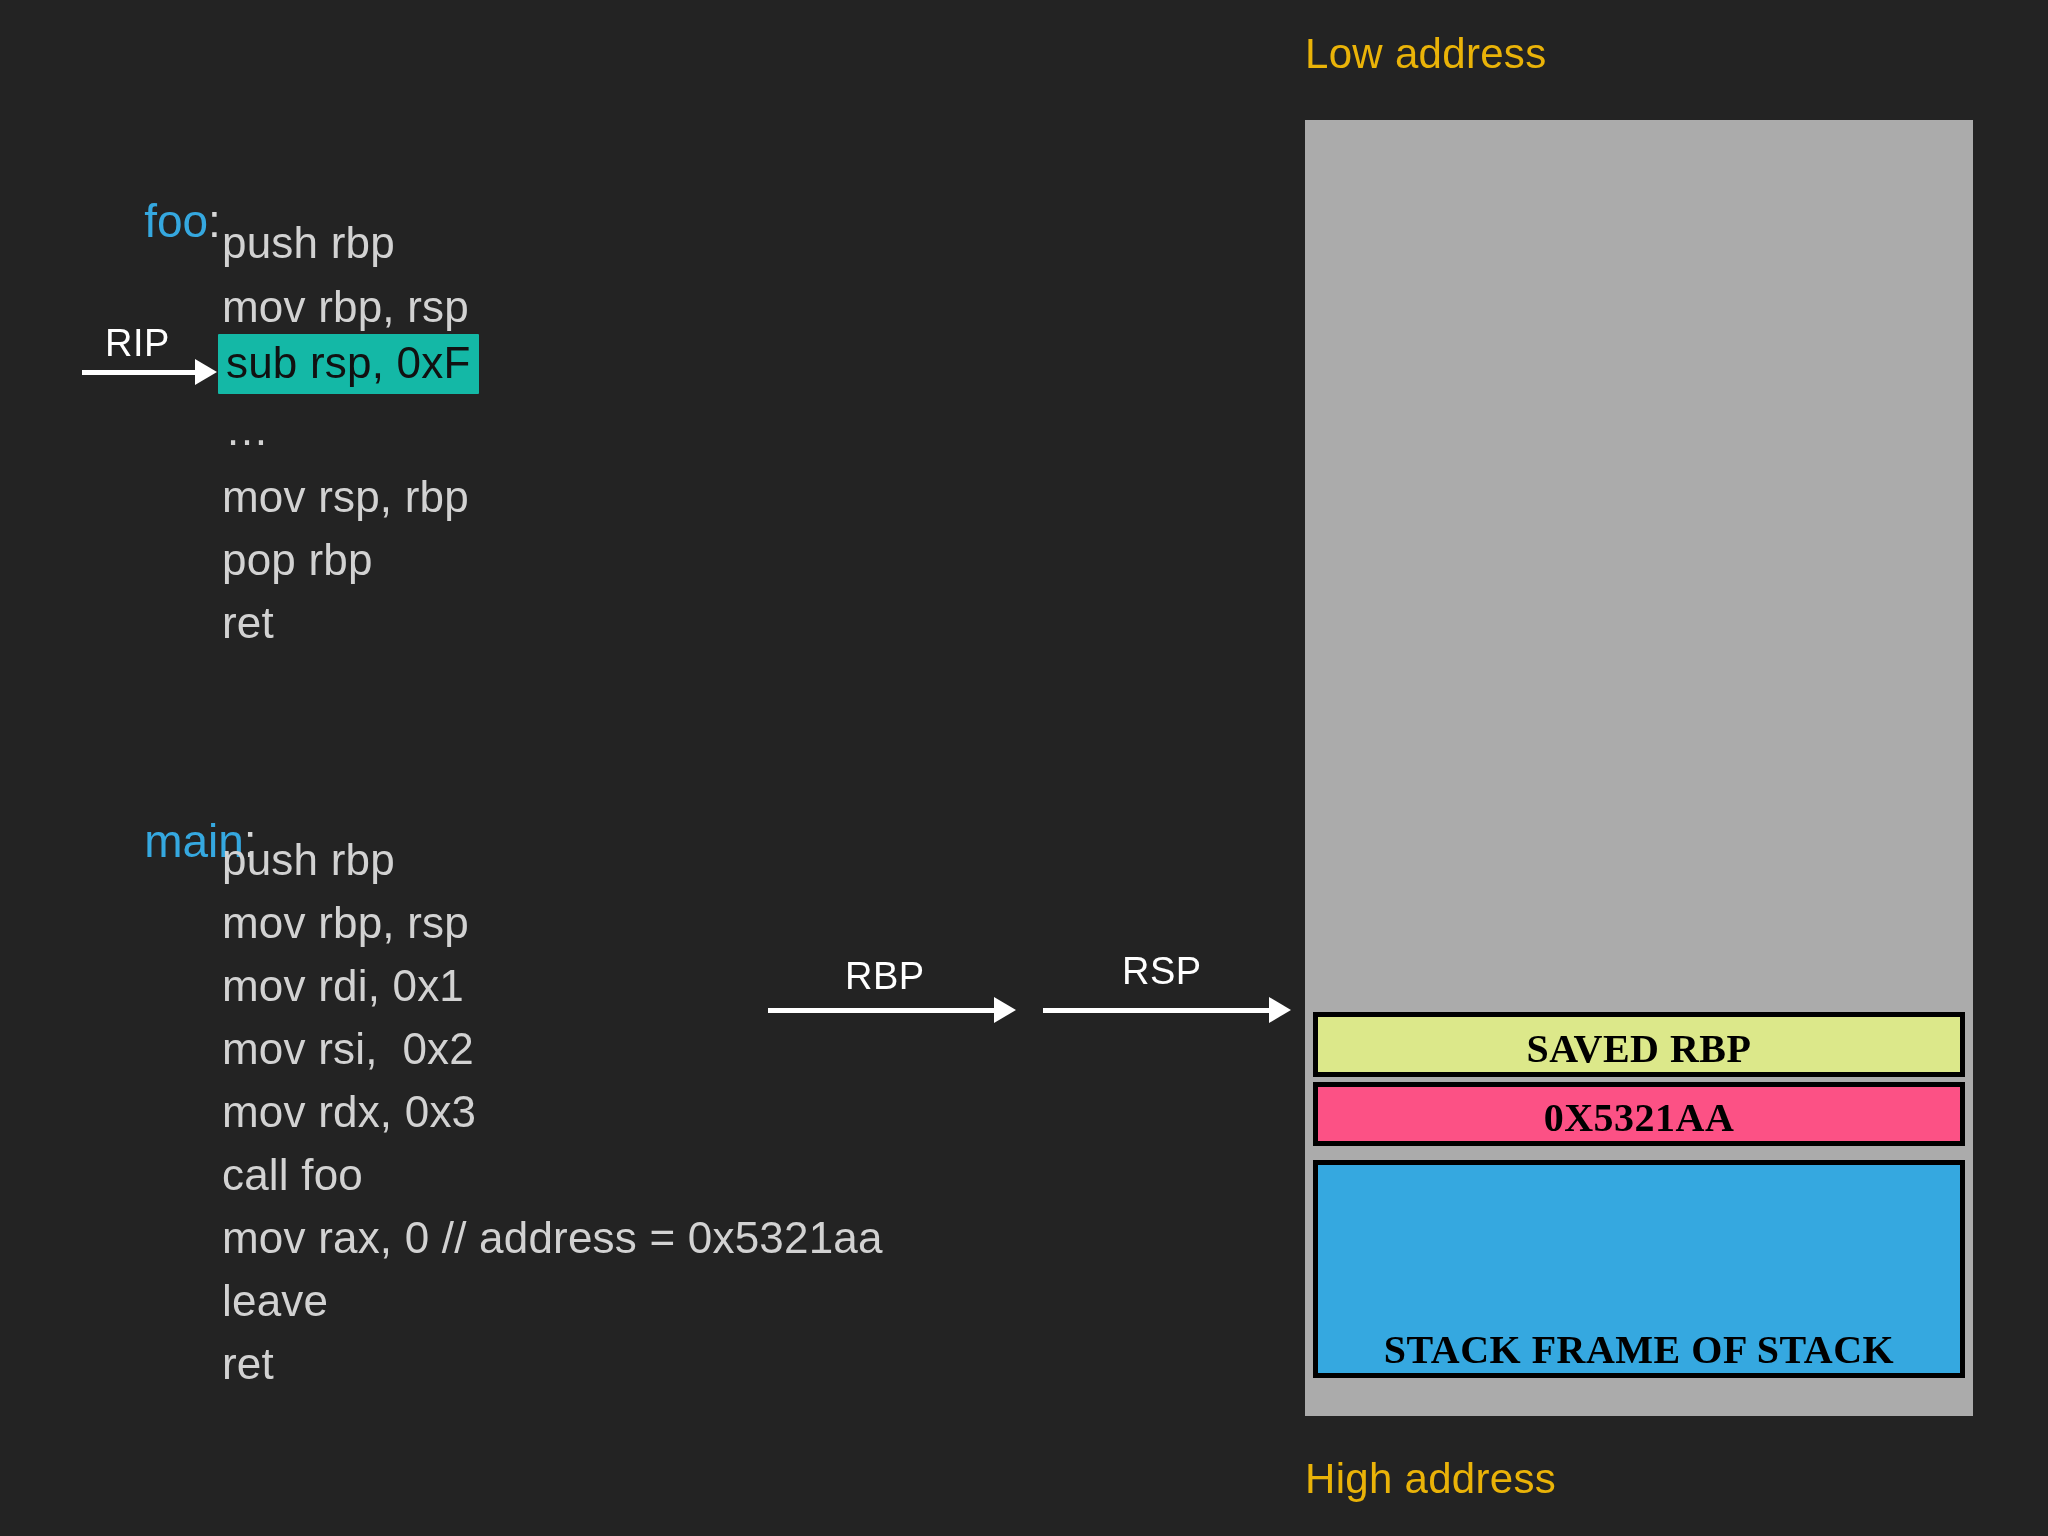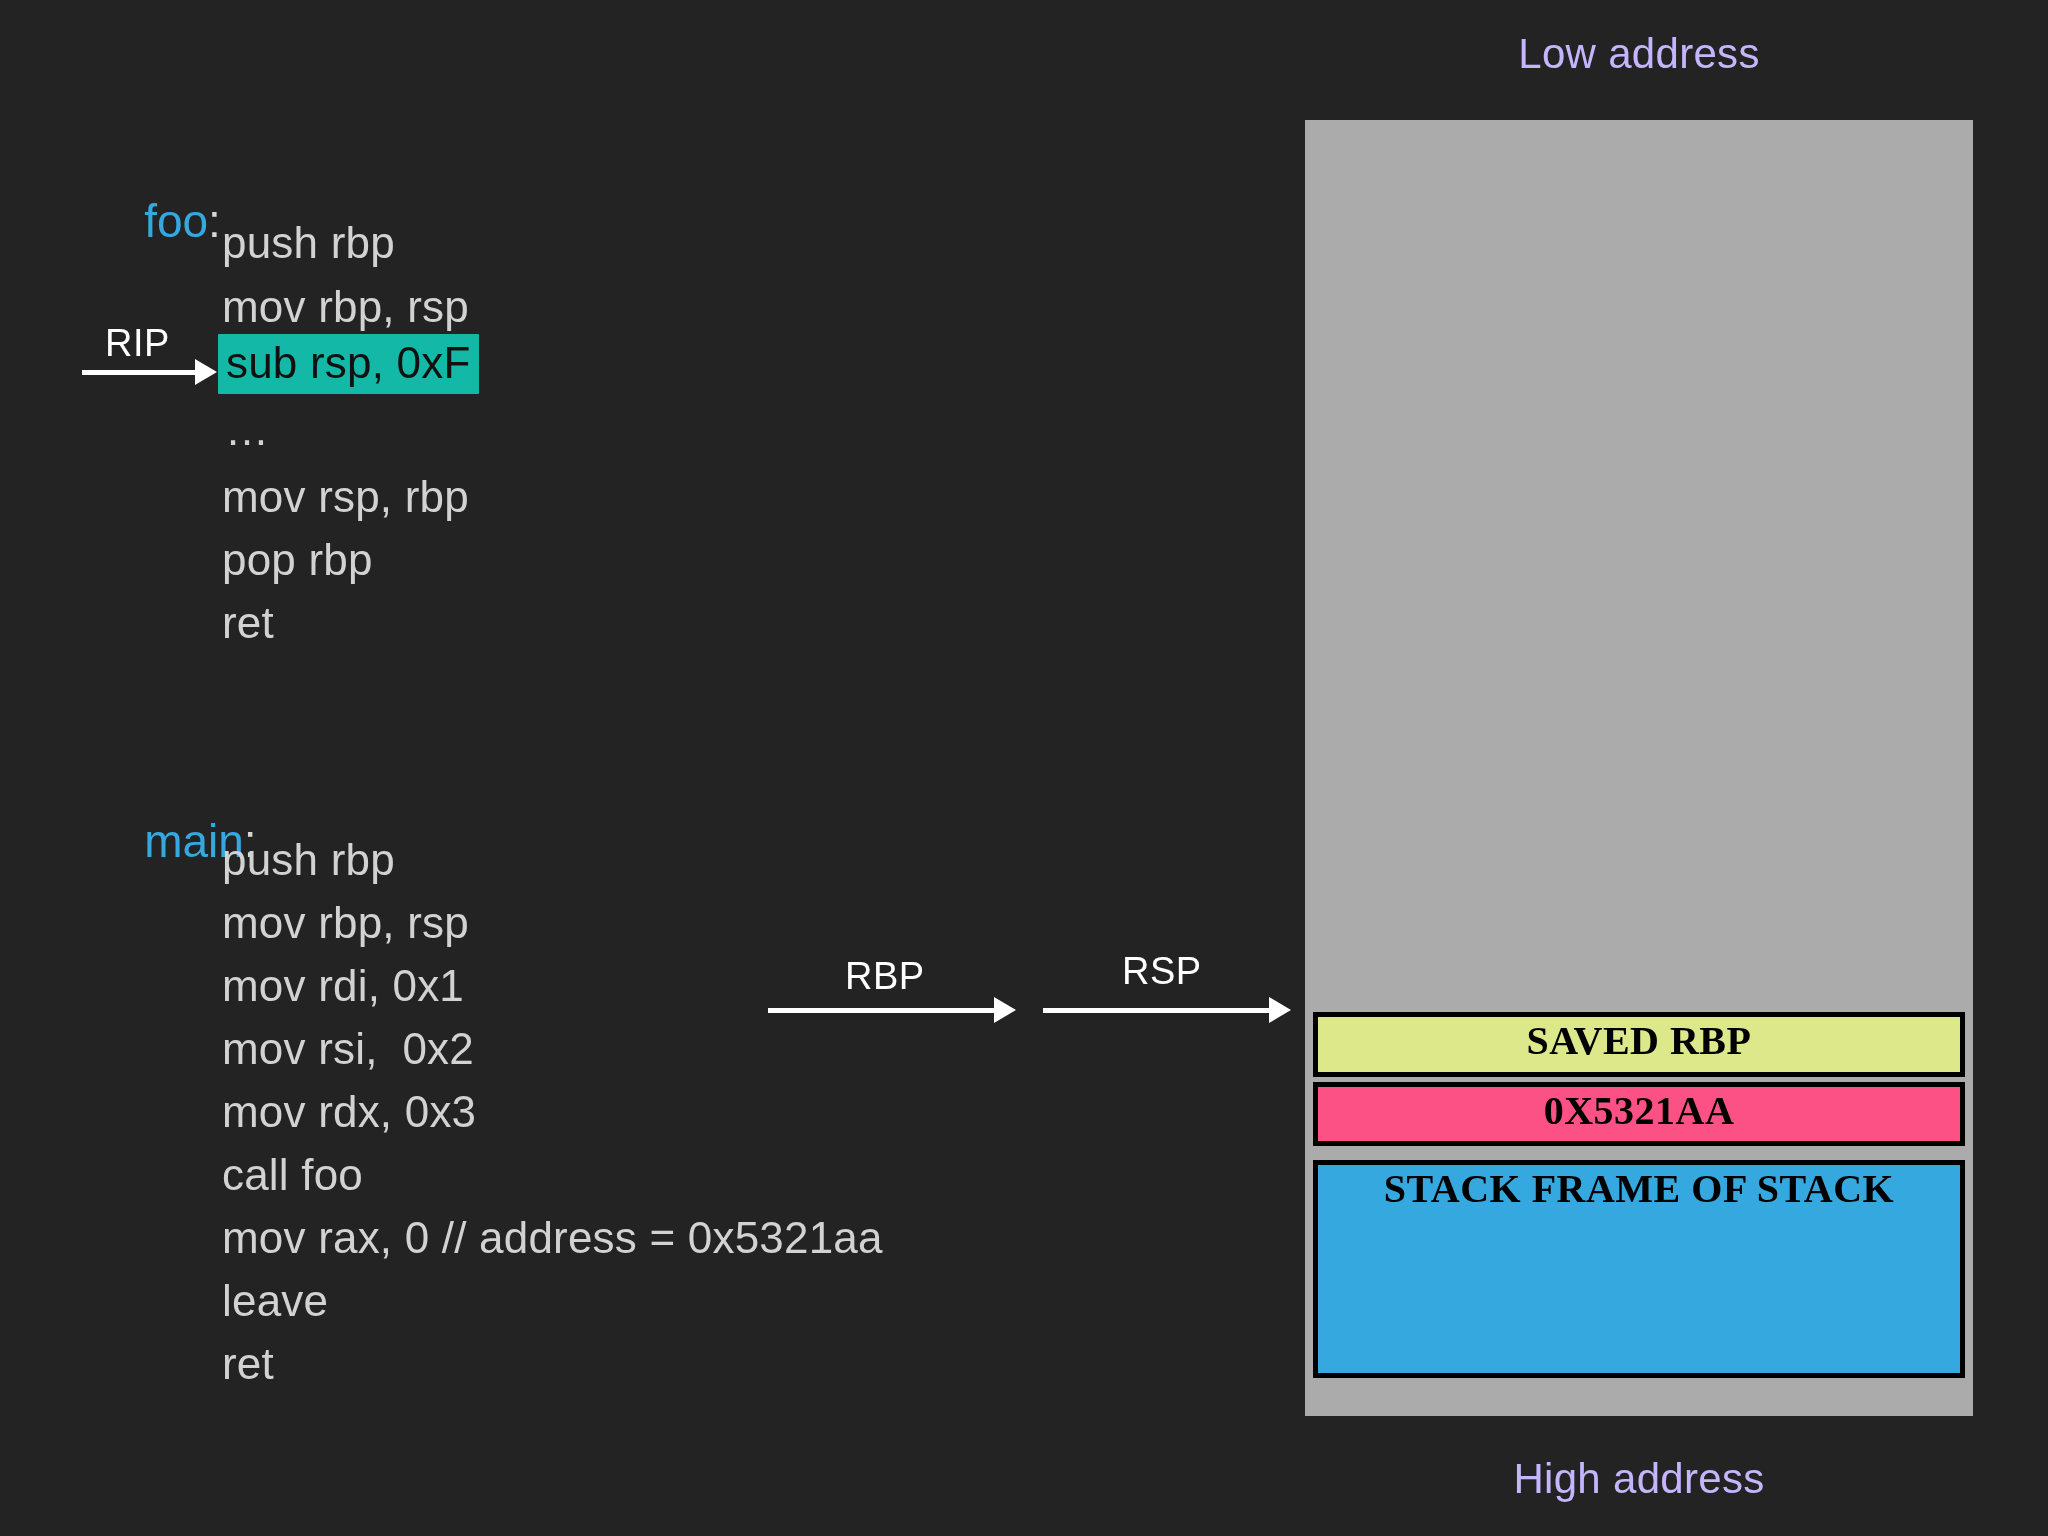--- a/index.html
+++ b/index.html
@@ -65,35 +65,34 @@
     width: 0; height: 0;
     border-top: 13px solid transparent;
     border-bottom: 13px solid transparent;
     border-left: 22px solid #ffffff;
   }
 
   
   .addr-label {
     position: absolute;
     font-size: 42px;
-    color: #c4b5fd;
+    color: #eab308;
     white-space: pre;
-    text-align: center;
     letter-spacing: 0.3px;
   }
   .stack-area {
     position: absolute;
     background: #ababab;
   }
   .stack-box {
     position: absolute;
     box-sizing: border-box;
     border: 5px solid #000000;
     display: flex;
-    align-items: flex-start;
+    align-items: flex-end;
     justify-content: center;
     font-family: "Liberation Serif", serif;
     font-weight: bold;
     color: #000000;
     font-size: 40px;
     letter-spacing: 0.5px;
     text-align: center;
   }
 </style>
 </head>

